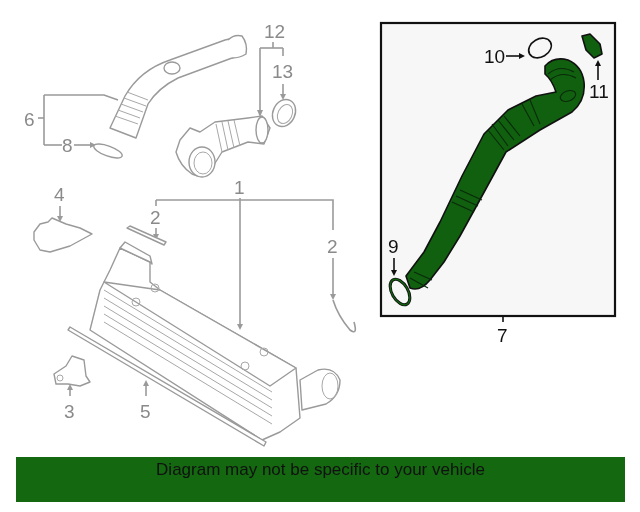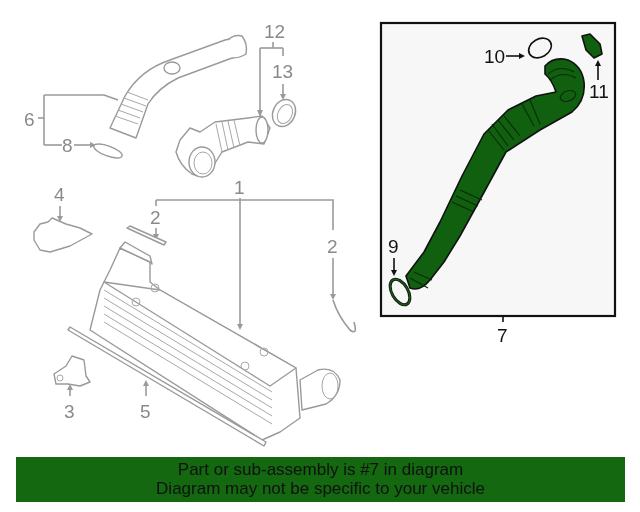--- a/index.html
+++ b/index.html
@@ -126,15 +126,14 @@
   <line class="kline" x1="394" y1="258" x2="394" y2="272"></line>
   <polygon points="391,270 394,276 397,270" fill="#111"></polygon>
   <ellipse cx="400" cy="292" rx="8" ry="14" transform="rotate(-30 400 292)" fill="none" stroke="#111" stroke-width="3"></ellipse>
   <ellipse cx="400" cy="292" rx="8" ry="14" transform="rotate(-30 400 292)" fill="none" stroke="#106010" stroke-width="1.4"></ellipse>
 
   <line class="kline" x1="503" y1="316" x2="503" y2="322"></line>
   <text class="lbl-dark" x="497" y="342">7</text>
 </svg>
 
 <div id="banner">
-  <div>Part or sub-assembly is #7 in diagram</div>
   <div>Diagram may not be specific to your vehicle</div>
 </div>
 
 </body></html>

